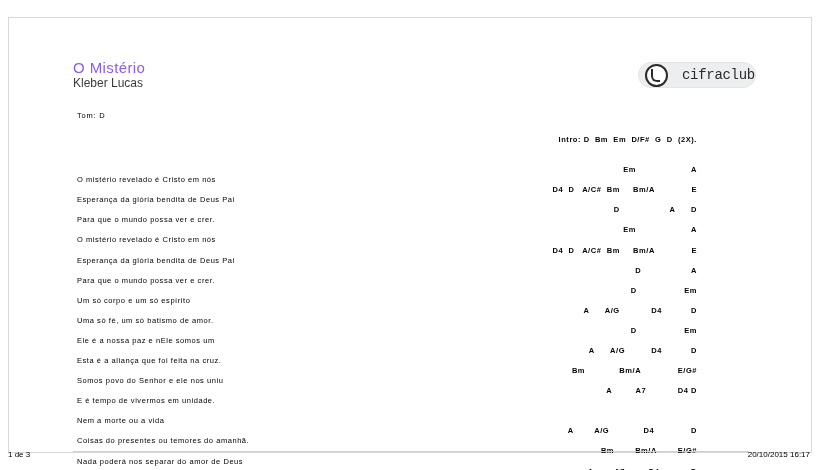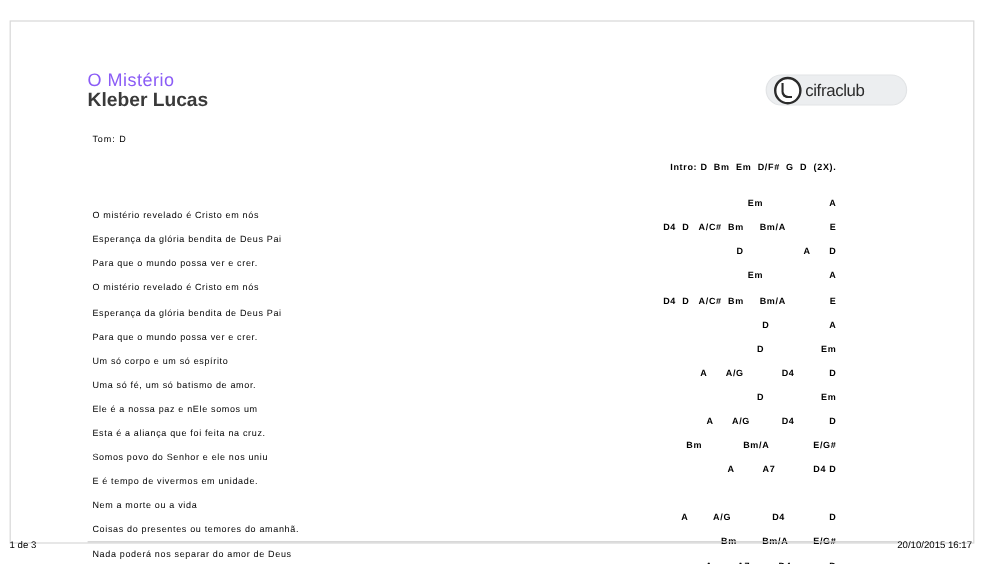--- a/index.html
+++ b/index.html
@@ -79,26 +79,25 @@
   .song-title {
     font-size: 15px;
     color: #8b5cf6;
     letter-spacing: 0.4px;
     font-family: "Liberation Sans", sans-serif;
     font-weight: normal;
     margin: 0;
     line-height: 17px;
   }
   .song-artist {
-    font-size: 16px;
+    font-size: 12px;
     color: #3a3a3a;
     font-family: "Liberation Sans", sans-serif;
     margin: 0;
     line-height: 15px;
-    font-weight: bold;
   }
   .logo {
     position: absolute;
     right: 55px;
     top: 44px;
     width: 118px;
     height: 26px;
     border-radius: 13px;
     background: #eceef0;
     border: 1px solid #e2e4e6;
@@ -123,23 +122,23 @@
     top: 3px;
     width: 7px;
     height: 11px;
     border-left: 2px solid #2b2b2b;
     border-bottom: 2px solid #2b2b2b;
     border-radius: 0 0 0 6px;
   }
   .logo-text {
     font-size: 14px;
     color: #2b2b2b;
-    margin-left: 3px;
+    margin-left: 14px;
     letter-spacing: -0.3px;
-    font-family: Liberation Sans, sans-serif;
+    font-family: Liberation Mono, monospace;
   }
   .mono {
     font-family: Liberation Sans, sans-serif;
   }
   .tom {
     position: absolute;
     left: 68px;
     top: 93px;
     font-size: 7.5px;
     letter-spacing: 0.8px;

